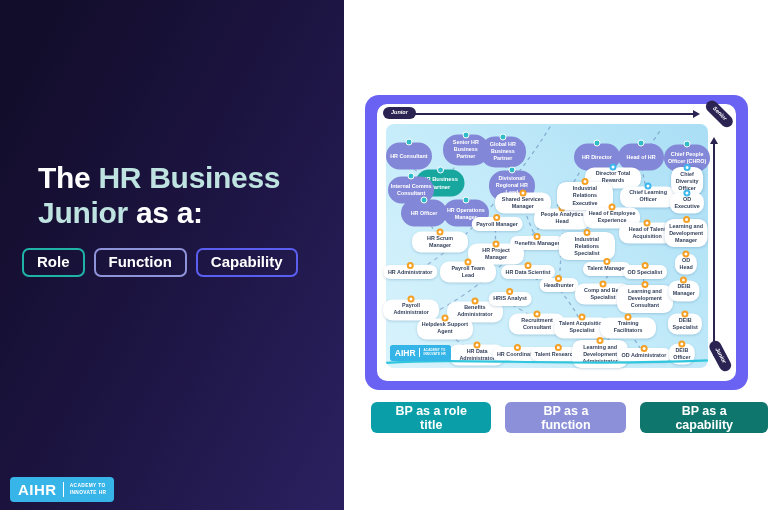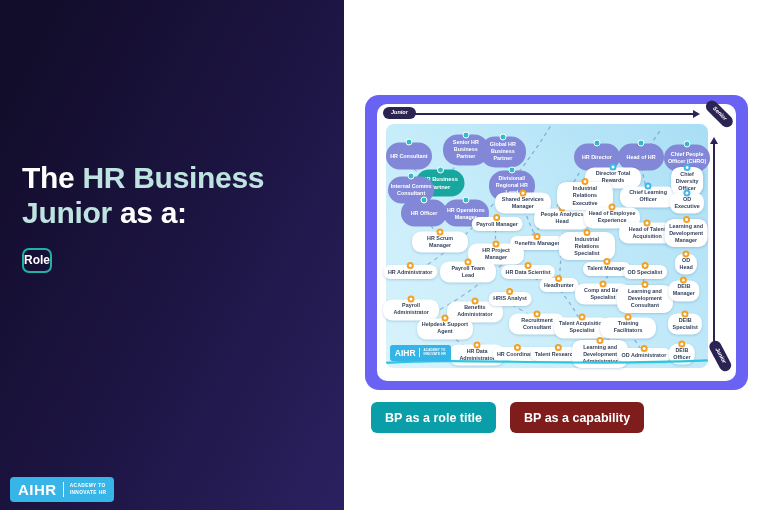--- a/index.html
+++ b/index.html
@@ -8,30 +8,30 @@
     position:relative; overflow:hidden; background:#ffffff;
     font-family:"Liberation Sans", sans-serif;
   }
 
   
   .left-panel {
     position:absolute; left:0; top:0; width:344px; height:510px;
     background:linear-gradient(118deg, #130d2c 10%, #1d1543 55%, #2b2161 100%);
   }
   .page-title {
-    position:absolute; left:22px; top:160px; width:310px;
+    position:absolute; left:38px; top:160px; width:310px;
     font-size:30px; font-weight:700; line-height:1.17; letter-spacing:-0.3px;
     color:#ffffff;
   }
   .title-mint { color:#bfe3e0; }
   .badge-row { position:absolute; left:22px; top:248px; display:flex; gap:9px; }
   .badge {
     border:2px solid; border-radius:7px; background:transparent;
-    color:#ffffff; font-weight:700; font-size:12px;
-    padding:3px 0 4px; line-height:1.2; cursor:pointer;
+    color:#ffffff; font-weight:700; font-size:15px;
+    padding:3px 13px 4px; line-height:1.2; cursor:pointer;
     font-family:"Liberation Sans", sans-serif;
   }
   .badge-role { border-color:#1fb3a8; }
   .badge-function { border-color:#8e93da; }
   .badge-capability { border-color:#5a5ff2; }
   .description {
     position:absolute; left:24px; top:303px; width:294px;
     font-size:9.5px; font-weight:700; font-style:italic;
     line-height:1.44; color:#efedfa;
   }
@@ -108,36 +108,38 @@
     background:#35b4e8; border-radius:2.5px;
     display:flex; align-items:center; padding:0 5px; gap:3.5px;
   }
   .map-watermark .wm-name { font-size:8.5px; font-weight:700; color:#ffffff; }
   .map-watermark .wm-divider { width:0.8px; height:9px; background:#ffffff; }
   .map-watermark .wm-tagline { font-size:3px; font-weight:700; color:#ffffff; line-height:1.3; letter-spacing:0.2px; }
 
   
   .legend-row { position:absolute; left:371px; top:402px; display:flex; gap:14px; }
   .legend-btn {
-    height:31px; border:none; border-radius:6px; padding:0 14px;
+    height:31px; border:none; border-radius:6px; padding:0 22px;
     color:#ffffff; font-weight:700; font-size:12.5px; cursor:pointer;
     display:flex; align-items:center; font-family:"Liberation Sans", sans-serif;
   }
   .legend-role { background:#0a9fa8; }
   .legend-function { background:#8b90d9; }
-  .legend-capability { background:#7f1d1d; }
+  .legend-capability { background:#0f766e; }
 </style>
 </head>
 <body>
 
 <div class="left-panel">
   <h1 class="page-title"><span>The </span><span class="title-mint">HR Business</span><br><span class="title-mint">Junior</span><span> as a:</span></h1>
 
   <div class="badge-row">
     <button class="badge badge-role">Role</button>
+    <button class="badge badge-function">Function</button>
+    <button class="badge badge-capability">Capability</button>
   </div>
 
 
   <div class="brand-logo">
     <span class="brand-name">AIHR</span>
     <span class="brand-divider"></span>
     <span class="brand-tagline"><span>ACADEMY TO</span><br><span>INNOVATE HR</span></span>
   </div>
 </div>
 
@@ -273,14 +275,15 @@
         <div class="node capability dot-orange" style="left: 53.4%; top: 94.3%;"><span class="dot"></span><span>Talent Researcher</span></div>
         <div class="node capability dot-orange" style="left: 66.5%; top: 94.3%;"><span class="dot"></span><span>Learning and Development Administrator</span></div>
         <div class="node capability dot-orange" style="left: 80.1%; top: 94.7%;"><span class="dot"></span><span>OD Administrator</span></div>
         <div class="node capability dot-orange" style="left: 91.9%; top: 94.3%;"><span class="dot"></span><span>DEIB Officer</span></div>
       </div>
   </div>
 </div>
 
 <div class="legend-row">
   <button class="legend-btn legend-role">BP as a role title</button>
+  <button class="legend-btn legend-function">BP as a function</button>
   <button class="legend-btn legend-capability">BP as a capability</button>
 </div>
 
 </body></html>

